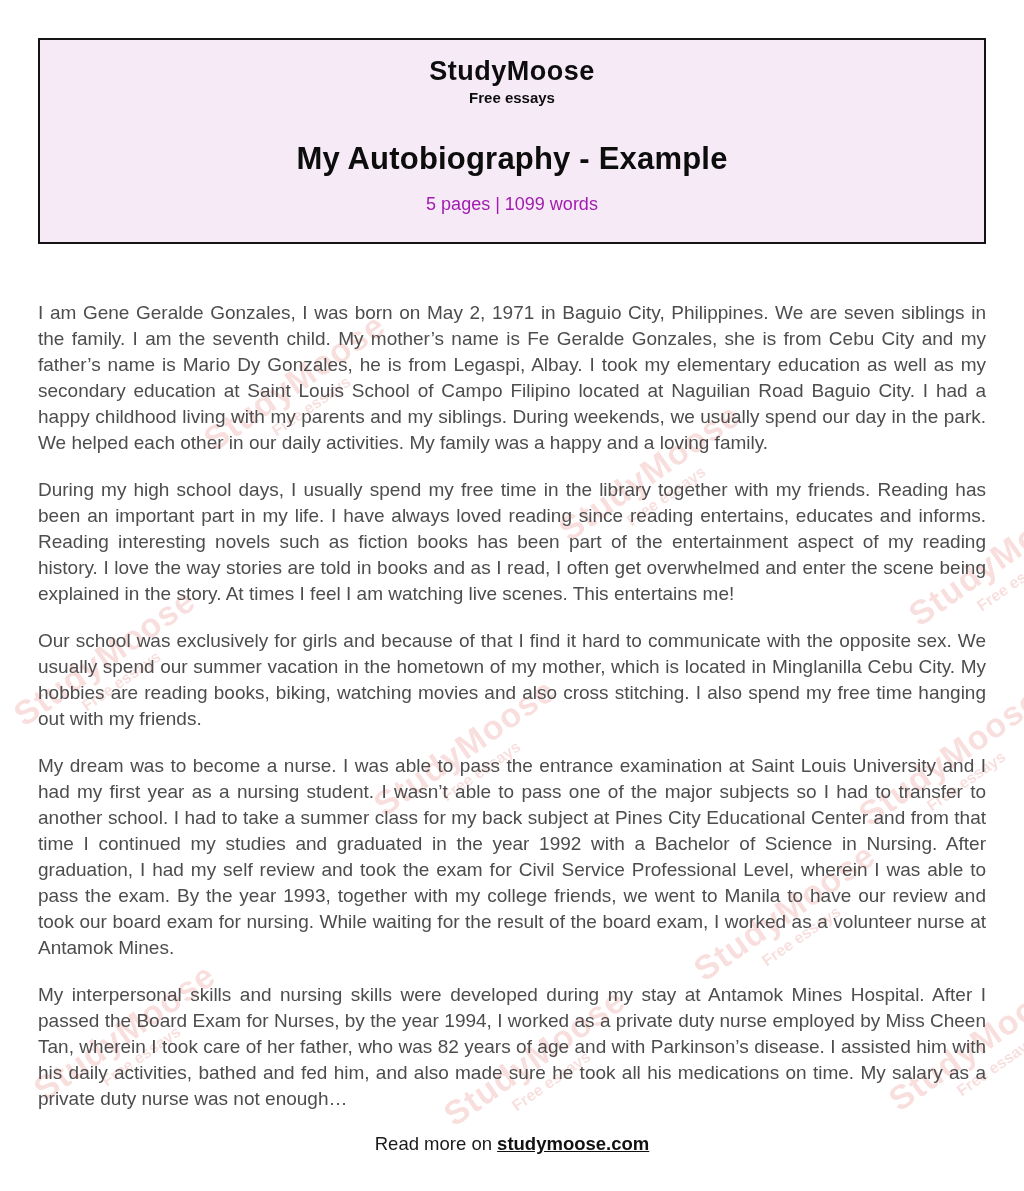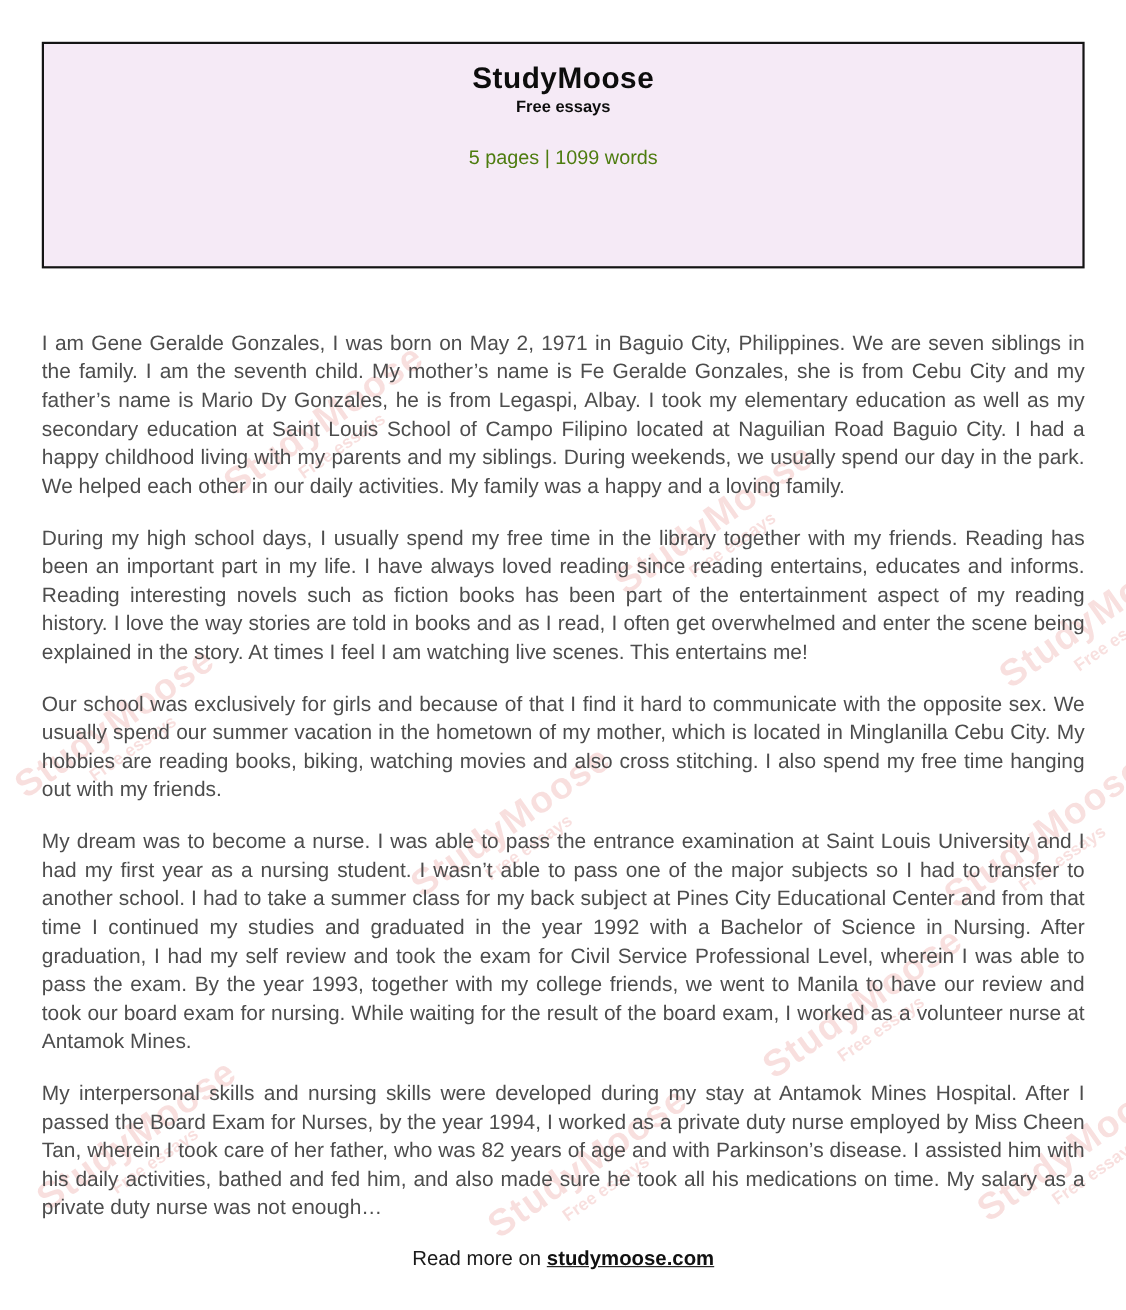--- a/index.html
+++ b/index.html
@@ -38,22 +38,22 @@
   }
   .page-title {
     font-size: 31px;
     font-weight: 700;
     color: #0d0d0d;
     margin-top: 35px;
     letter-spacing: 0.2px;
   }
   .doc-meta {
     font-size: 18px;
-    color: #4d7c0f;
-    margin-top: 27px;
+    color: #a21caf;
+    margin-top: 17px;
   }
 
   
   .essay {
     position: relative;
     z-index: 1;
     margin: 56px 38px 0 38px;
   }
   .essay p {
     font-size: 19px;
@@ -149,20 +149,21 @@
     </div>
     <div class="watermark" style="left: 985px; top: 1050px; color: rgb(217, 83, 79);">
       <span class="wm-main">StudyMoose</span>
       <span class="wm-sub">Free essays</span>
     </div>
   </div>
 
 <div class="header-card">
   <div class="logo">StudyMoose</div>
   <div class="tagline">Free essays</div>
+  <div class="page-title">My Autobiography - Example</div>
   <div class="doc-meta">5 pages | 1099 words</div>
 </div>
 
 <div class="essay">
     <p>I am Gene Geralde Gonzales, I was born on May 2, 1971 in Baguio City, Philippines. We are seven siblings in the family. I am the seventh child. My mother’s name is Fe Geralde Gonzales, she is from Cebu City and my father’s name is Mario Dy Gonzales, he is from Legaspi, Albay. I took my elementary education as well as my secondary education at Saint Louis School of Campo Filipino located at Naguilian Road Baguio City. I had a happy childhood living with my parents and my siblings. During weekends, we usually spend our day in the park. We helped each other in our daily activities. My family was a happy and a loving family.</p>
     <p>During my high school days, I usually spend my free time in the library together with my friends. Reading has been an important part in my life. I have always loved reading since reading entertains, educates and informs. Reading interesting novels such as fiction books has been part of the entertainment aspect of my reading history. I love the way stories are told in books and as I read, I often get overwhelmed and enter the scene being explained in the story. At times I feel I am watching live scenes. This entertains me!</p>
     <p>Our school was exclusively for girls and because of that I find it hard to communicate with the opposite sex. We usually spend our summer vacation in the hometown of my mother, which is located in Minglanilla Cebu City. My hobbies are reading books, biking, watching movies and also cross stitching. I also spend my free time hanging out with my friends.</p>
     <p>My dream was to become a nurse. I was able to pass the entrance examination at Saint Louis University and I had my first year as a nursing student. I wasn’t able to pass one of the major subjects so I had to transfer to another school. I had to take a summer class for my back subject at Pines City Educational Center and from that time I continued my studies and graduated in the year 1992 with a Bachelor of Science in Nursing. After graduation, I had my self review and took the exam for Civil Service Professional Level, wherein I was able to pass the exam. By the year 1993, together with my college friends, we went to Manila to have our review and took our board exam for nursing. While waiting for the result of the board exam, I worked as a volunteer nurse at Antamok Mines.</p>
     <p>My interpersonal skills and nursing skills were developed during my stay at Antamok Mines Hospital. After I passed the Board Exam for Nurses, by the year 1994, I worked as a private duty nurse employed by Miss Cheen Tan, wherein I took care of her father, who was 82 years of age and with Parkinson’s disease. I assisted him with his daily activities, bathed and fed him, and also made sure he took all his medications on time. My salary as a private duty nurse was not enough…</p>
   </div>

